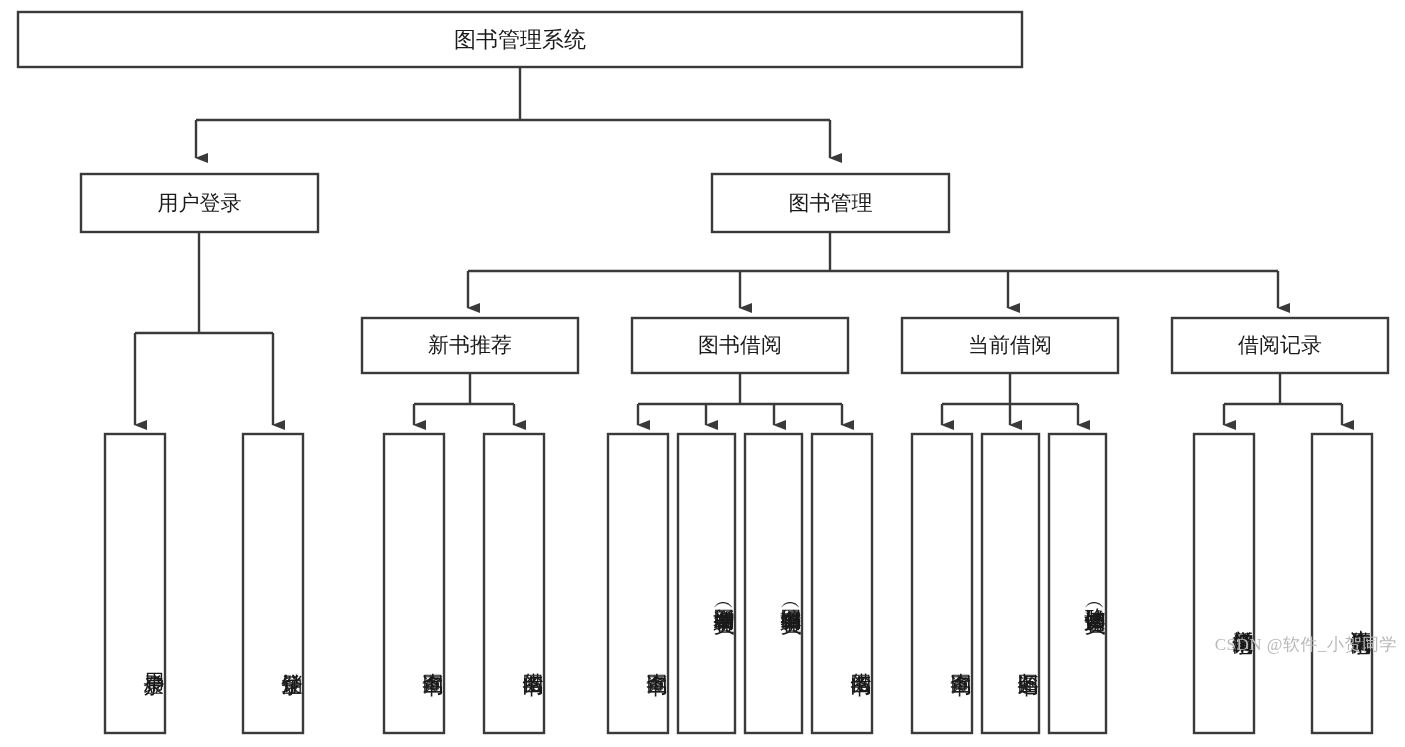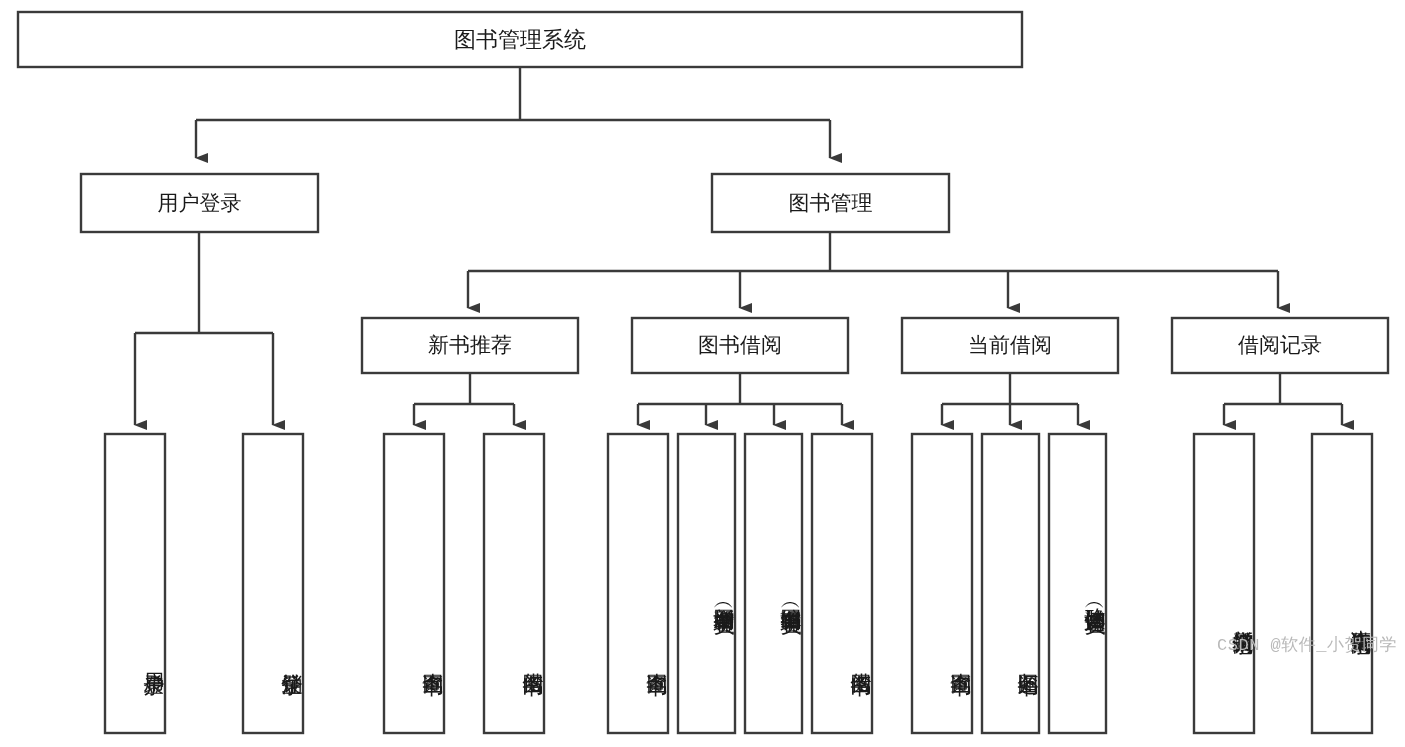--- a/index.html
+++ b/index.html
@@ -70,21 +70,21 @@
     display: flex;
     align-items: flex-start;
     justify-content: center;
     white-space: nowrap;
     pointer-events: none;
   }
   .watermark {
     position: absolute;
     right: 8px;
     bottom: 6px;
-    font-family: Liberation Mono, monospace;
+    font-family: Liberation Serif, serif;
     font-size: 17px;
     color: #b9b9b9;
     letter-spacing: 0.5px;
     white-space: nowrap;
   }
 </style>
 </head>
 <body>
 
 <div id="diagram-root">

